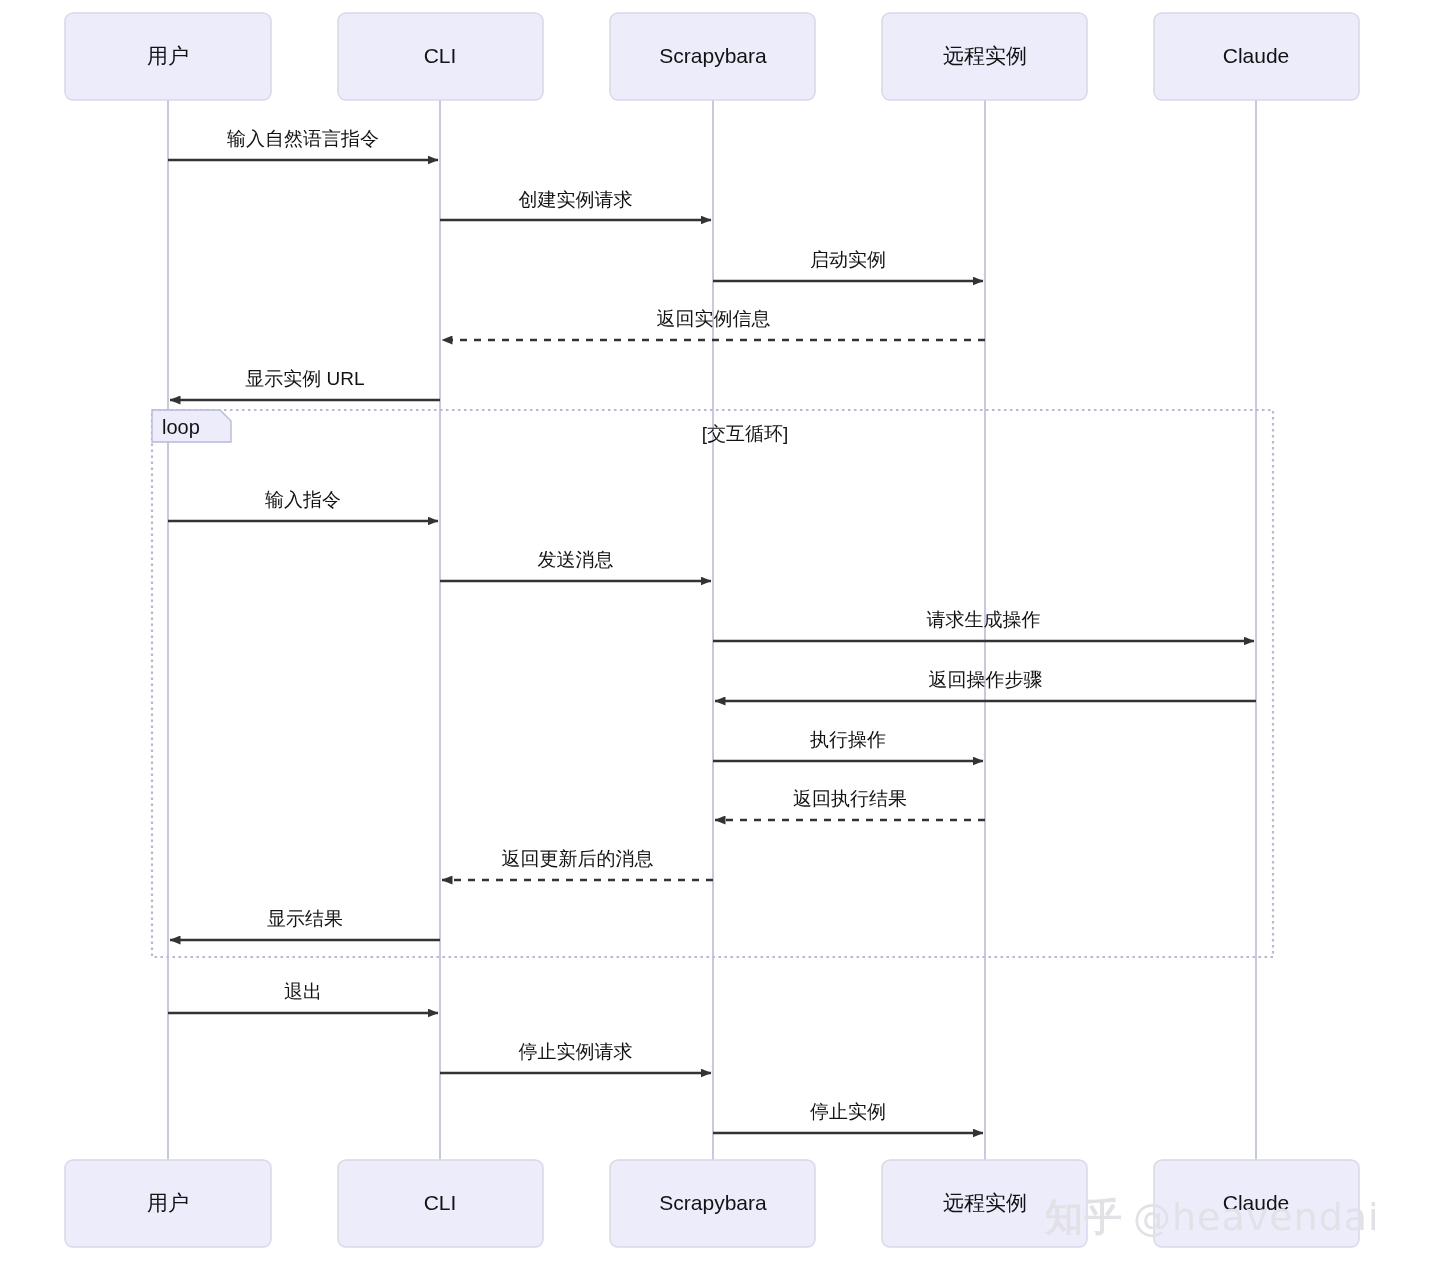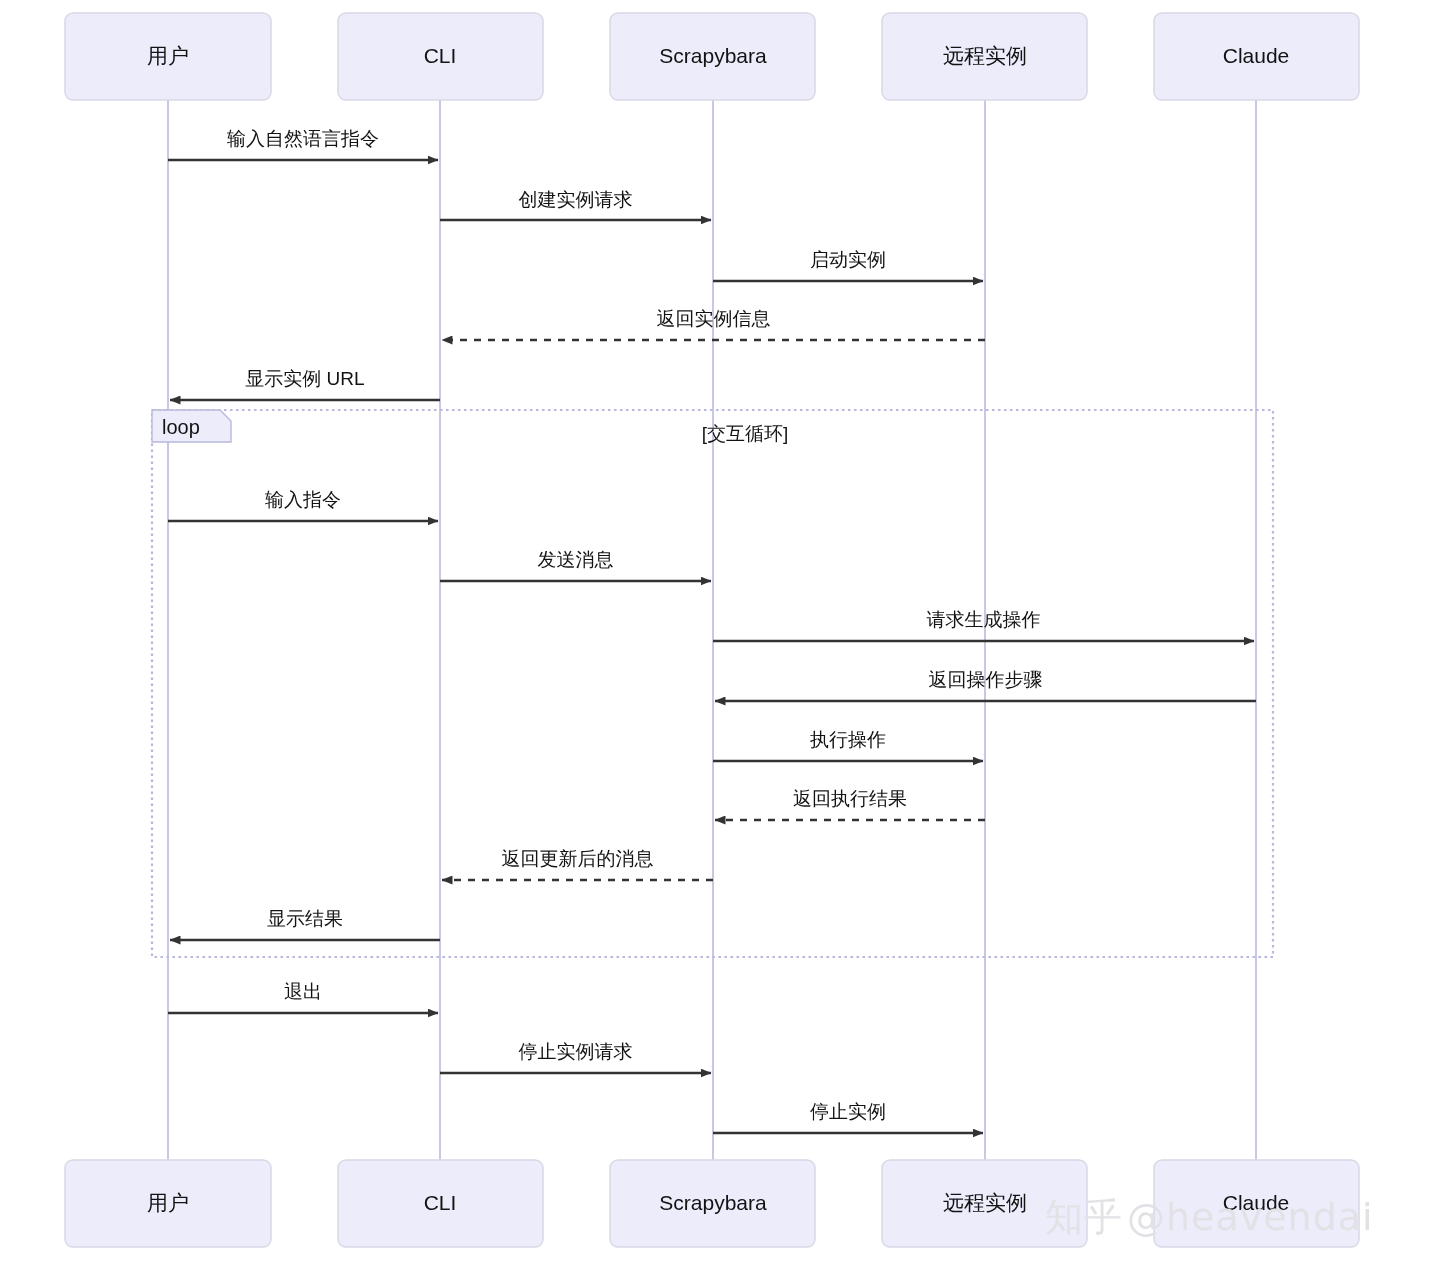--- a/index.html
+++ b/index.html
@@ -85,21 +85,21 @@
     left: 1045px;
     top: 1192px;
     font-family: "DejaVu Sans", sans-serif;
     font-size: 38px;
     letter-spacing: 1px;
     color: #E2E2E6;
     white-space: nowrap;
     pointer-events: none;
     user-select: none;
   }
-  #watermark .wm-logo { font-weight: 400; margin-right: 4px; }
+  #watermark .wm-logo { font-weight: 700; margin-right: 10px; }
 </style>
 </head>
 <body>
 
 <div id="stage">
 
   <svg id="diagram-svg" viewBox="0 0 1440 1277" xmlns="http://www.w3.org/2000/svg">
     <defs>
       <marker id="arrowhead" markerWidth="11" markerHeight="9" refX="10.5" refY="4.5" orient="auto" markerUnits="userSpaceOnUse">
         <path d="M0,0 L11,4.5 L0,9 z" fill="#333333"></path>

